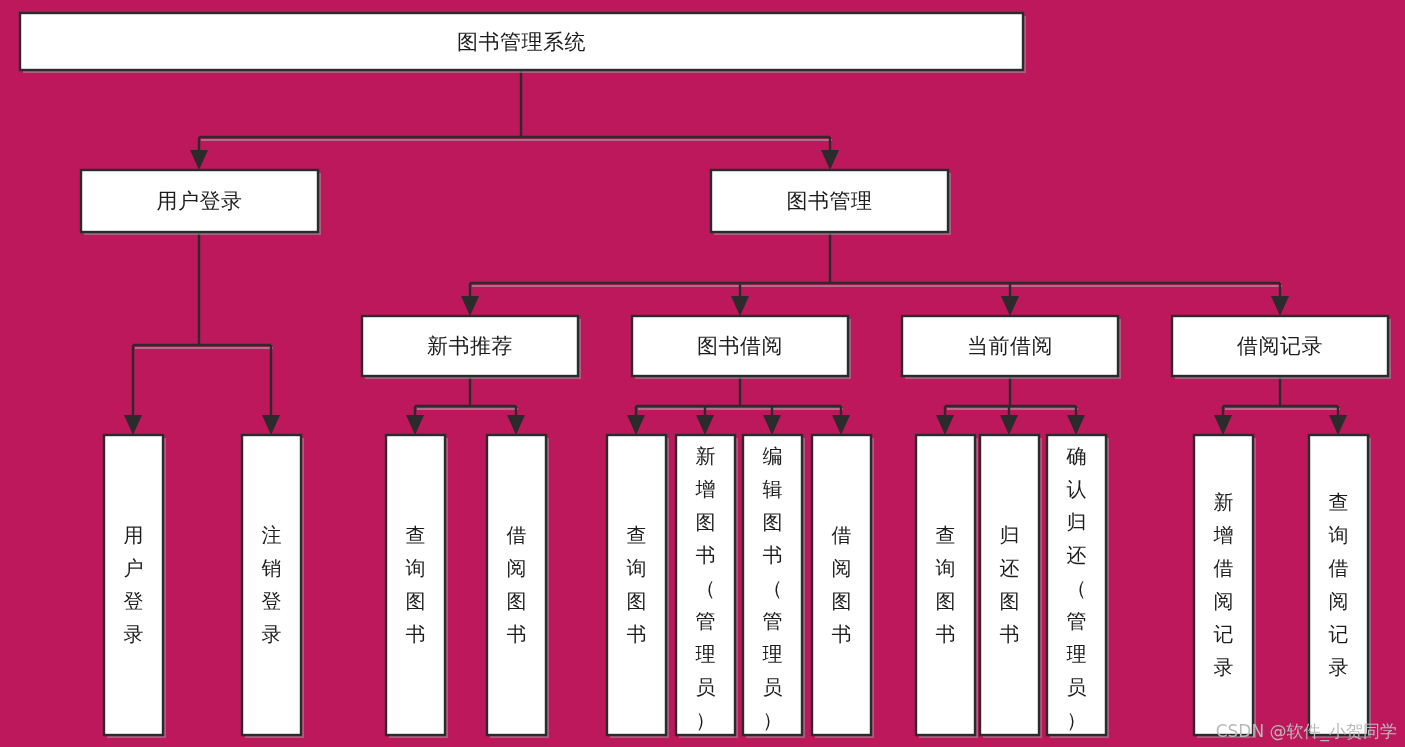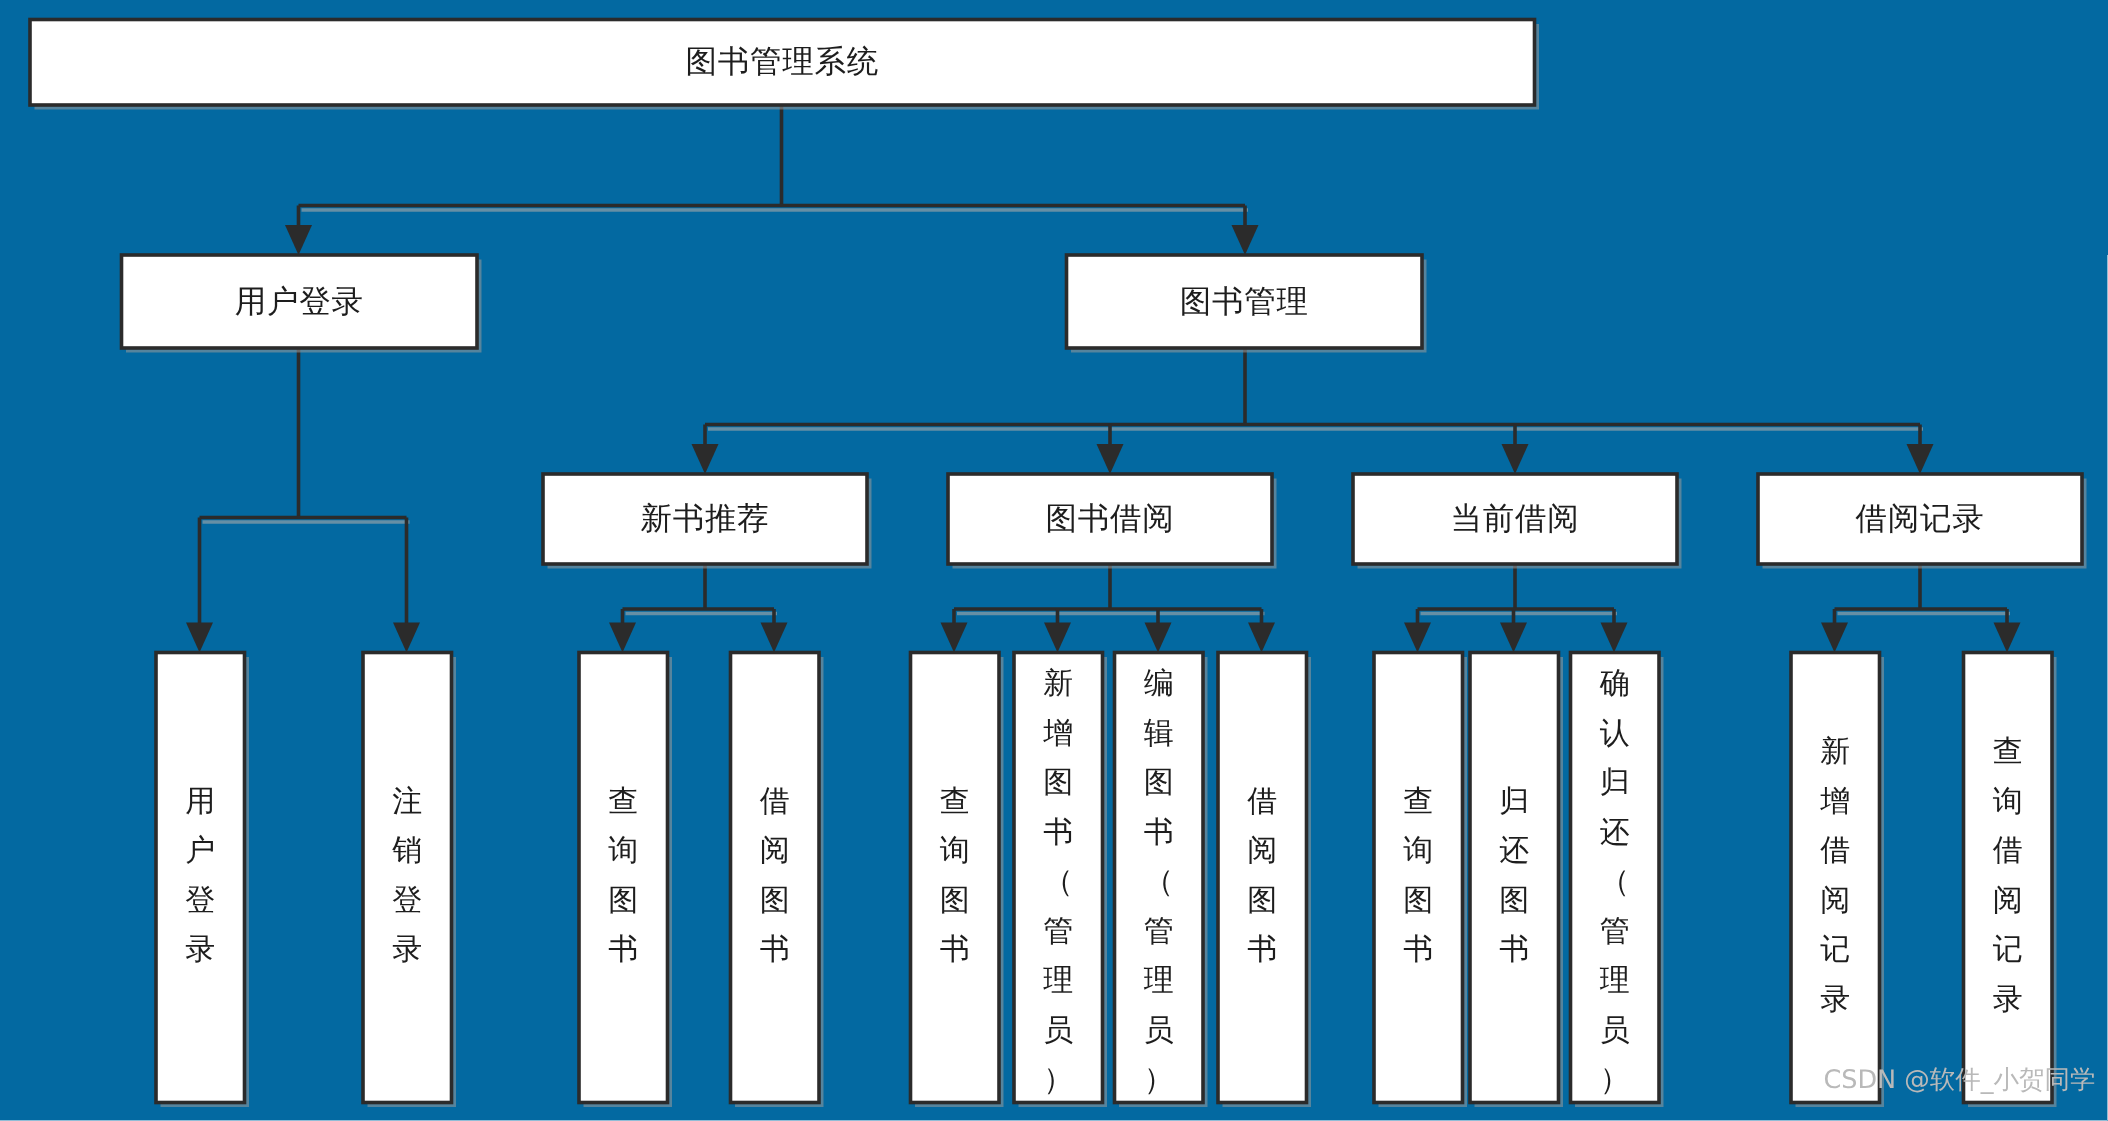--- a/index.html
+++ b/index.html
@@ -11,21 +11,21 @@
   body {
     width: 1405px;
     height: 747px;
     overflow: hidden;
     font-family: "DejaVu Sans", "Liberation Sans", sans-serif;
   }
   #diagram-root {
     position: relative;
     width: 1405px;
     height: 747px;
-    background: #0369a1;
+    background: #be185d;
   }
   svg#tree-svg {
     position: absolute;
     top: 0;
     left: 0;
     width: 1405px;
     height: 747px;
     display: block;
   }
   .node-box {
@@ -65,21 +65,21 @@
     font-family: "DejaVu Sans", "Liberation Sans", sans-serif;
     font-size: 20px;
     fill: #1d1d1d;
     text-anchor: middle;
     dominant-baseline: middle;
     letter-spacing: 0px;
   }
   .watermark-text {
     position: absolute;
     right: 8px;
-    bottom: 16px;
+    bottom: 4px;
     font-family: "DejaVu Sans", "Liberation Sans", sans-serif;
     font-size: 17px;
     color: #b9b9b9;
     white-space: nowrap;
     user-select: none;
   }
 </style>
 </head>
 <body>
 

